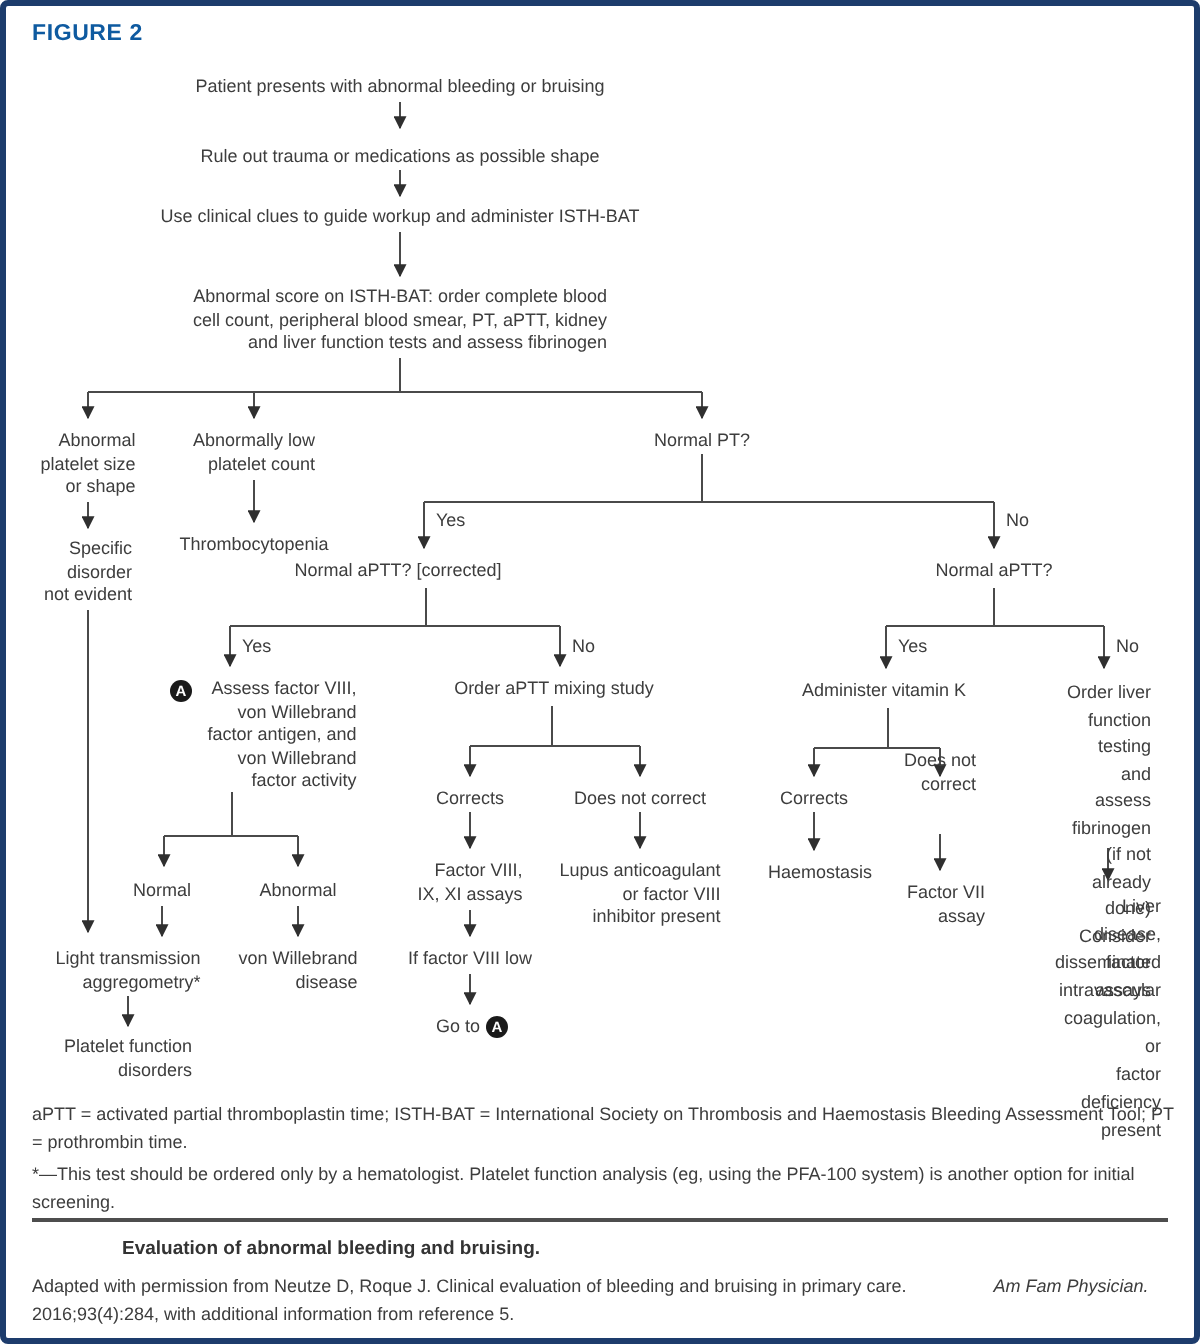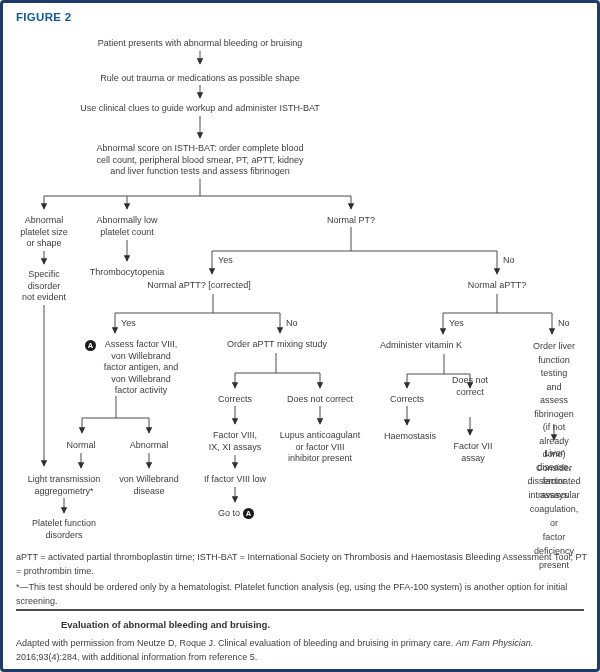--- a/index.html
+++ b/index.html
@@ -17,21 +17,21 @@
     position:absolute; left:13px; top:8px;
     font-size:11.5px; font-weight:700; letter-spacing:.3px;
     color:var(--figure_label);
   }
   svg.connectors{position:absolute; left:0; top:0; width:594px; height:666px;}
   svg.connectors path.lines{stroke:var(--line); stroke-width:1; fill:none;}
   svg.connectors line{stroke:var(--line); stroke-width:1;}
   svg.connectors .ah{fill:#2f2f2f; stroke:none;}
   .node{
     position:absolute; transform:translateX(-50%);
-    text-align:center; white-space:pre-line;
+    text-align:right; white-space:pre-line;
     font-size:9px; line-height:11.5px; color:var(--text);
   }
   .lh13{line-height:13.5px;}
   .lh14{line-height:14px;}
   .blabel{
     position:absolute; font-size:9px; line-height:10px; color:var(--text);
   }
   .badge{
     display:inline-flex; align-items:center; justify-content:center;
     width:11px; height:11px; border-radius:50%;
@@ -45,21 +45,21 @@
     font-size:9px; line-height:13.5px; text-align:left; color:var(--text);
   }
   .divider{position:absolute; left:13px; width:568px; height:2px; background:#4d4d4d;}
   .caption-title{
     position:absolute; left:13px; font-size:9.5px; font-weight:700; color:#333;margin-left:45px;
   }
   .credit{
     position:absolute; left:13px; width:571px;
     font-size:9px; line-height:13.5px; color:var(--text);
   }
-  .credit .it{font-style:italic;}
+  .credit .it{font-style:italic;margin-left:41px;}
 </style>
 </head>
 <body>
 
 <div id="figure">
 
   <div class="figure-label">FIGURE 2</div>
 
   <svg class="connectors" viewBox="0 0 594 666" xmlns="http://www.w3.org/2000/svg">
     <defs>
@@ -135,21 +135,21 @@
   <div class="blabel" style="left:446px;top:315px">Yes</div>
   <div class="blabel" style="left:555px;top:315px">No</div>
 
   <span class="badge abs" style="left:82px;top:337px">A</span>
   <div class="node" style="left:138px;top:336px">Assess factor VIII,
 von Willebrand
 factor antigen, and
 von Willebrand
 factor activity</div>
   <div class="node" style="left:274px;top:336px">Order aPTT mixing study</div>
-  <div class="node" style="left:418px;top:337px">Administer vitamin K</div>
+  <div class="node" style="left:439px;top:337px">Administer vitamin K</div>
   <div class="node lh13" style="left:551px;top:337px">Order liver
 function testing
 and assess
 fibrinogen (if not
 already done)
 Consider
 factor assays</div>
 
   <div class="node" style="left:78px;top:437px">Normal</div>
   <div class="node" style="left:146px;top:437px">Abnormal</div>

